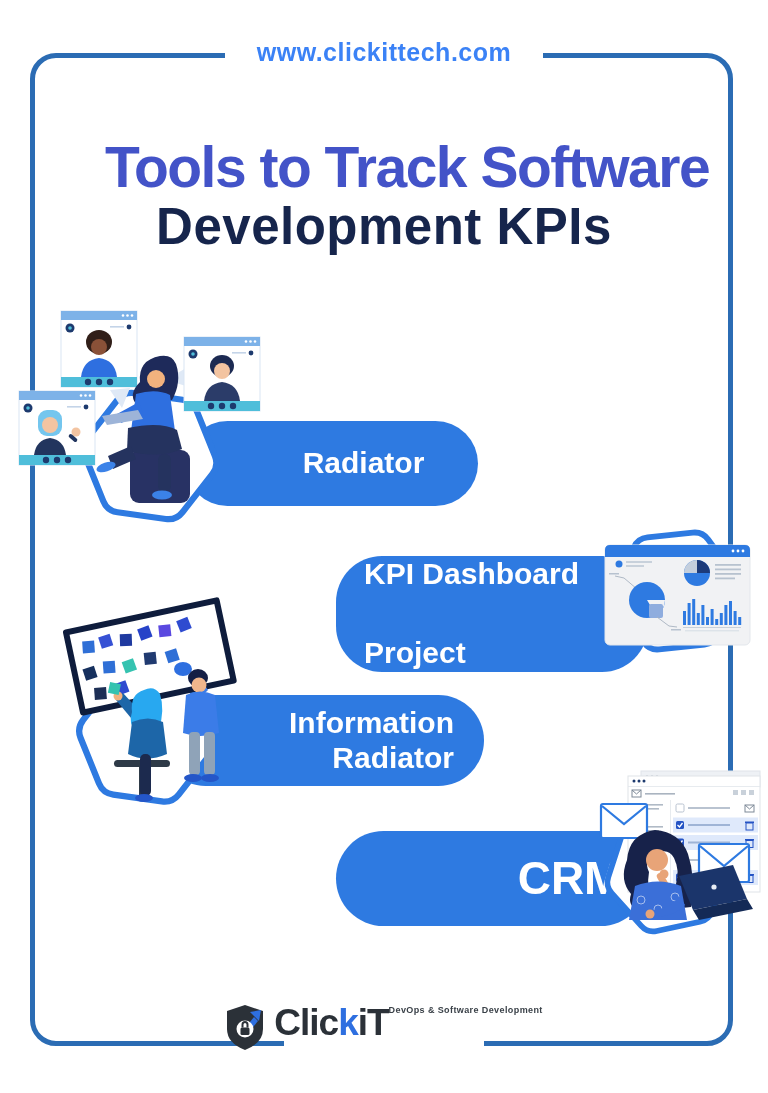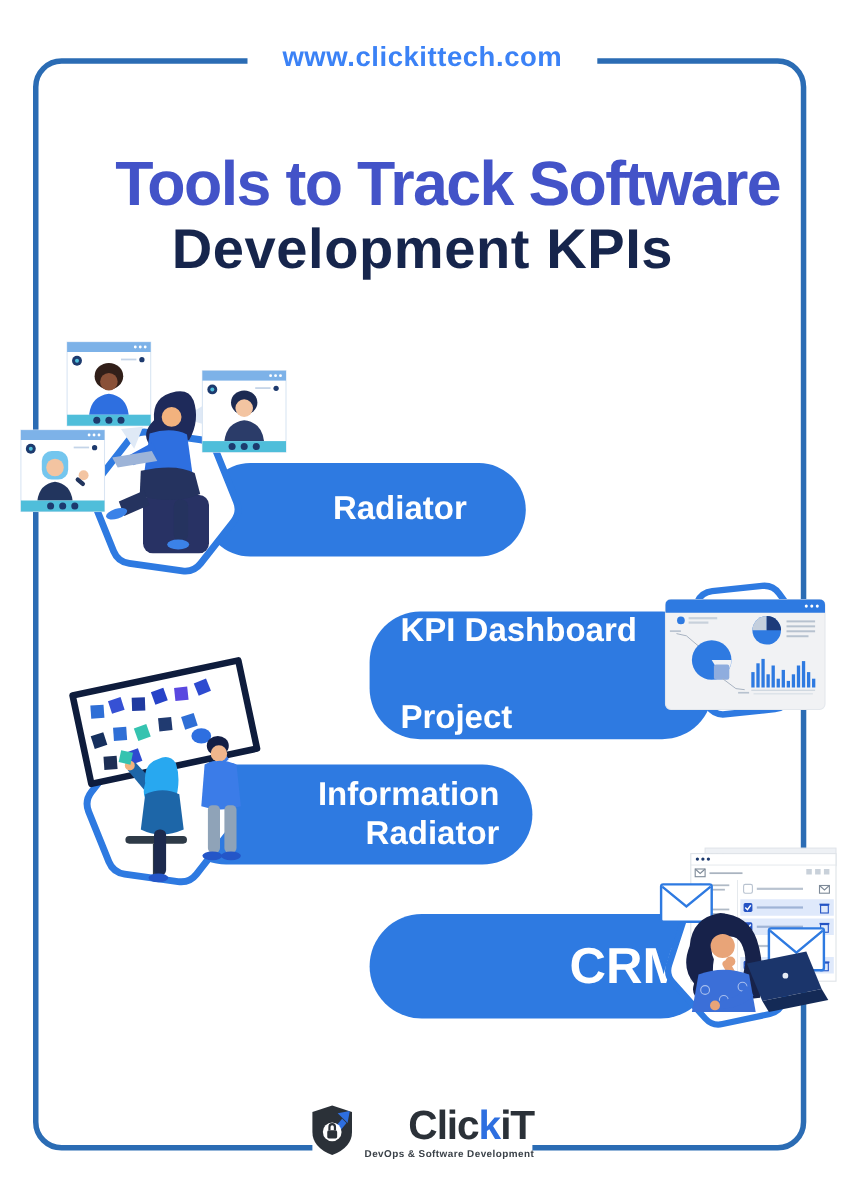--- a/index.html
+++ b/index.html
@@ -32,21 +32,21 @@
          padding-right:30px;align-items:flex-end;font-size:30px;}
   .pill4{left:336px;top:831px;width:312px;height:95px;border-radius:48px;
          padding-left:28px;align-items:flex-end;font-size:46px;}
 
   .hex{position:absolute;}
   .ill{position:absolute;}
 
   
   .logo-row{position:absolute;left:0;top:1004px;width:768px;display:flex;
             justify-content:center;align-items:flex-start;gap:9px;}
-  .logo-text{display:flex;flex-direction:column;text-align:right;}
+  .logo-text{display:flex;}
   .brand{font-size:37px;font-weight:bold;letter-spacing:-1px;color:#2b3138;line-height:1.05;}
   .brand .accent{color:#2e6fe0;}
   .tagline{font-size:9px;font-weight:bold;color:#3a4148;letter-spacing:.4px;margin-top:1px;}
 </style>
 </head>
 <body>
 
 <div class="page">
 
   <div class="frame"></div>

